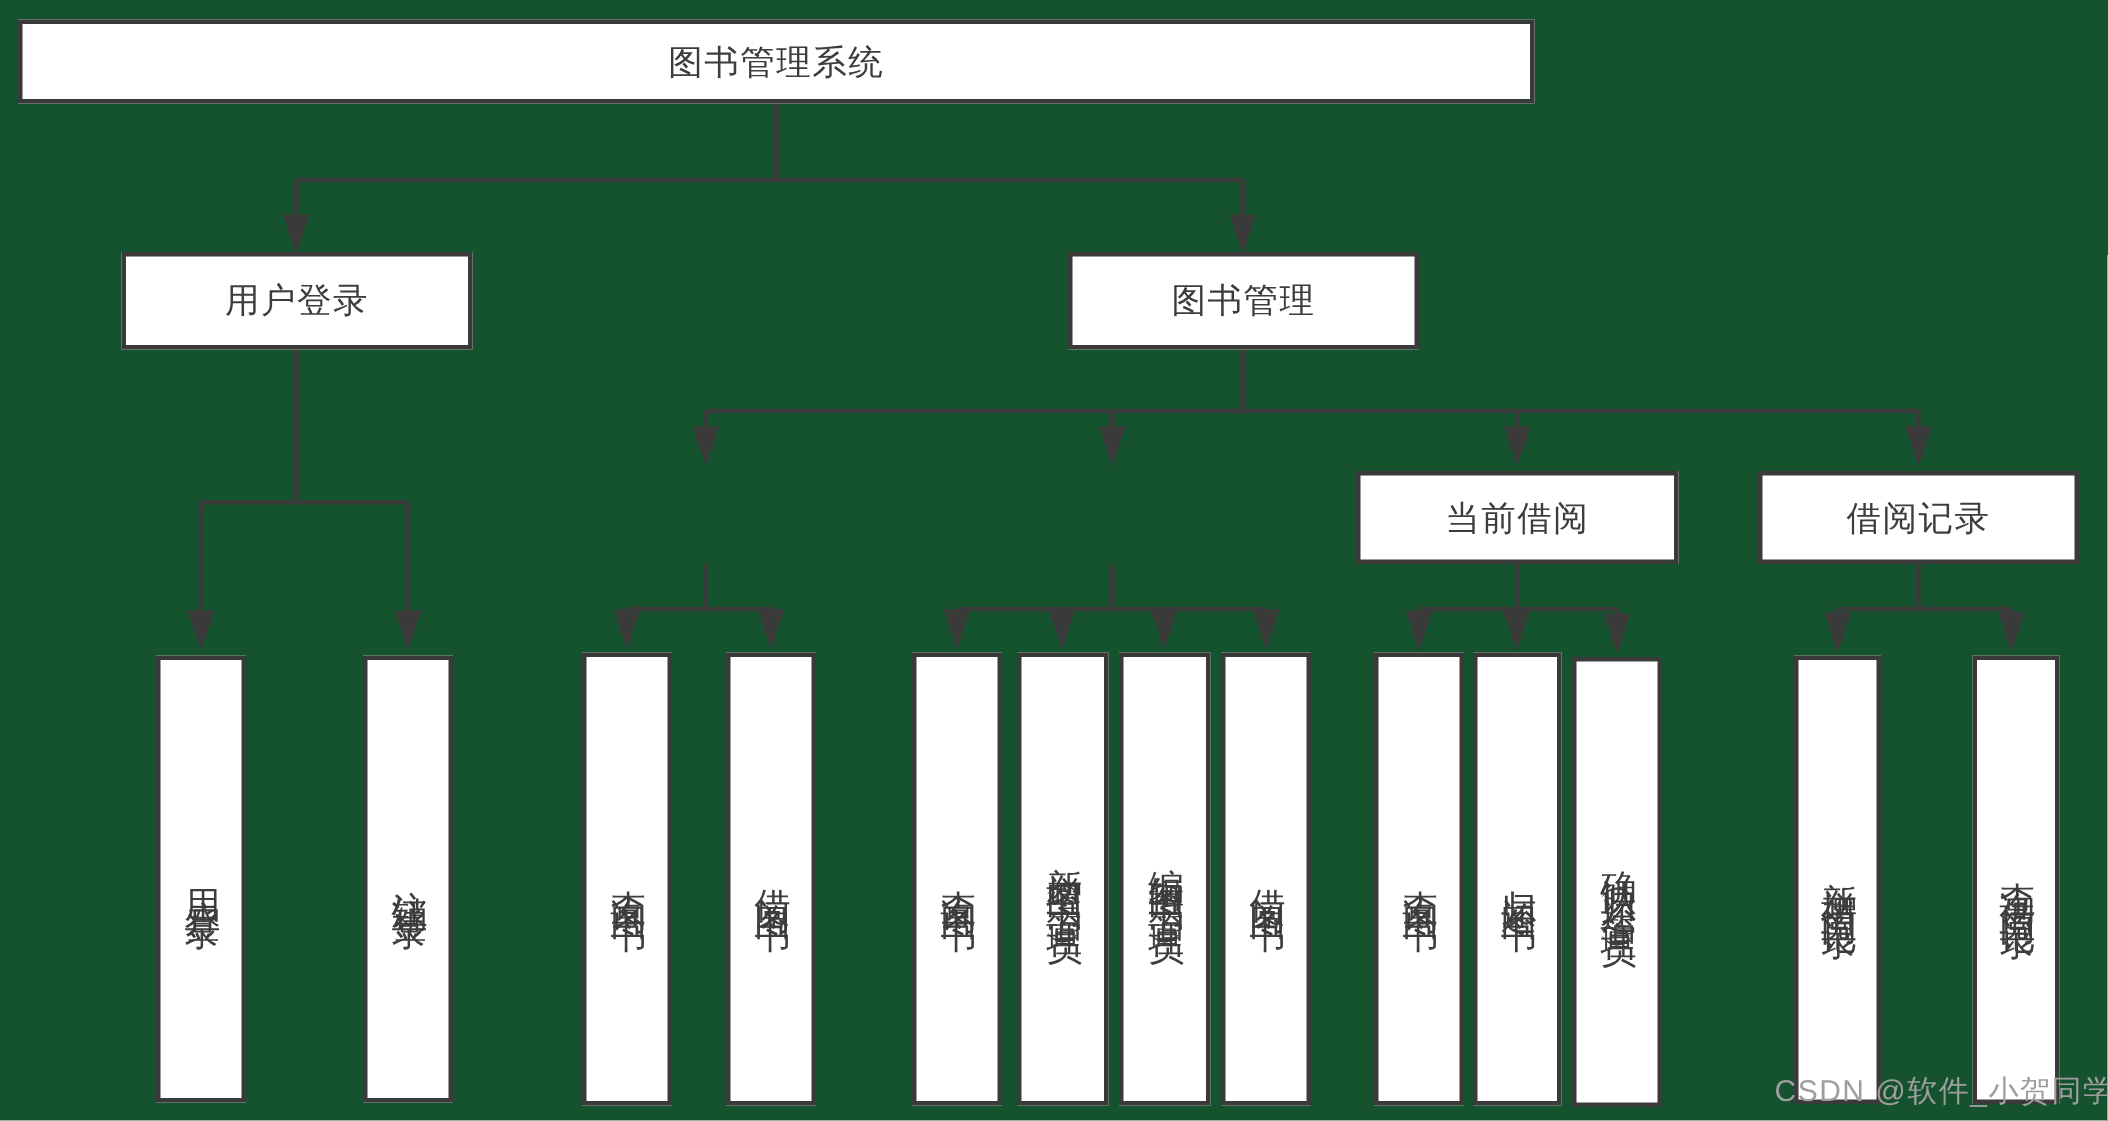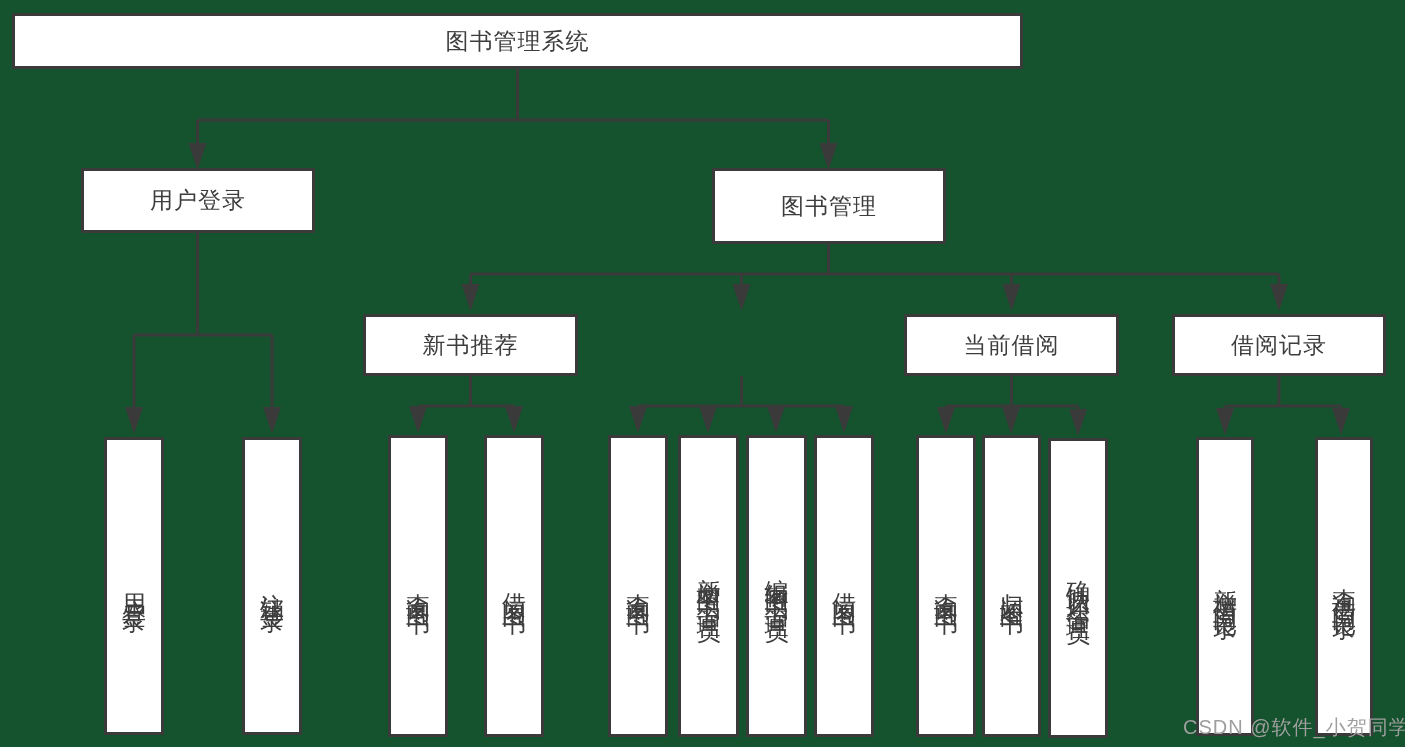--- a/index.html
+++ b/index.html
@@ -99,27 +99,24 @@
     </g>
   </svg>
 
   <div class="node" style="left:12px; top:13px; width:1011px; height:56px;">
     <span class="h-label">图书管理系统</span>
   </div>
 
   <div class="node" style="left:81px; top:168px; width:234px; height:65px;">
     <span class="h-label">用户登录</span>
   </div>
-  <div class="node" style="left:712px; top:168px; width:234px; height:76px;">
+  <div class="node" style="left:712px; top:168px; width:234px; height:65px;">
     <span class="h-label">图书管理</span>
   </div>
 
-  <div class="node" style="left:363px; top:314px; width:215px; height:62px;">
-    <span class="h-label">新书推荐</span>
-  </div>
   <div class="node" style="left:904px; top:314px; width:215px; height:62px;text-align:center;">
     <span class="h-label">当前借阅</span>
   </div>
   <div class="node" style="left:1172px; top:314px; width:214px; height:62px;">
     <span class="h-label">借阅记录</span>
   </div>
 
   <div class="node leaf" style="left:104px; top:437px; width:60px; height:298px;">
     <span class="v-label">用户登录</span>
   </div>

